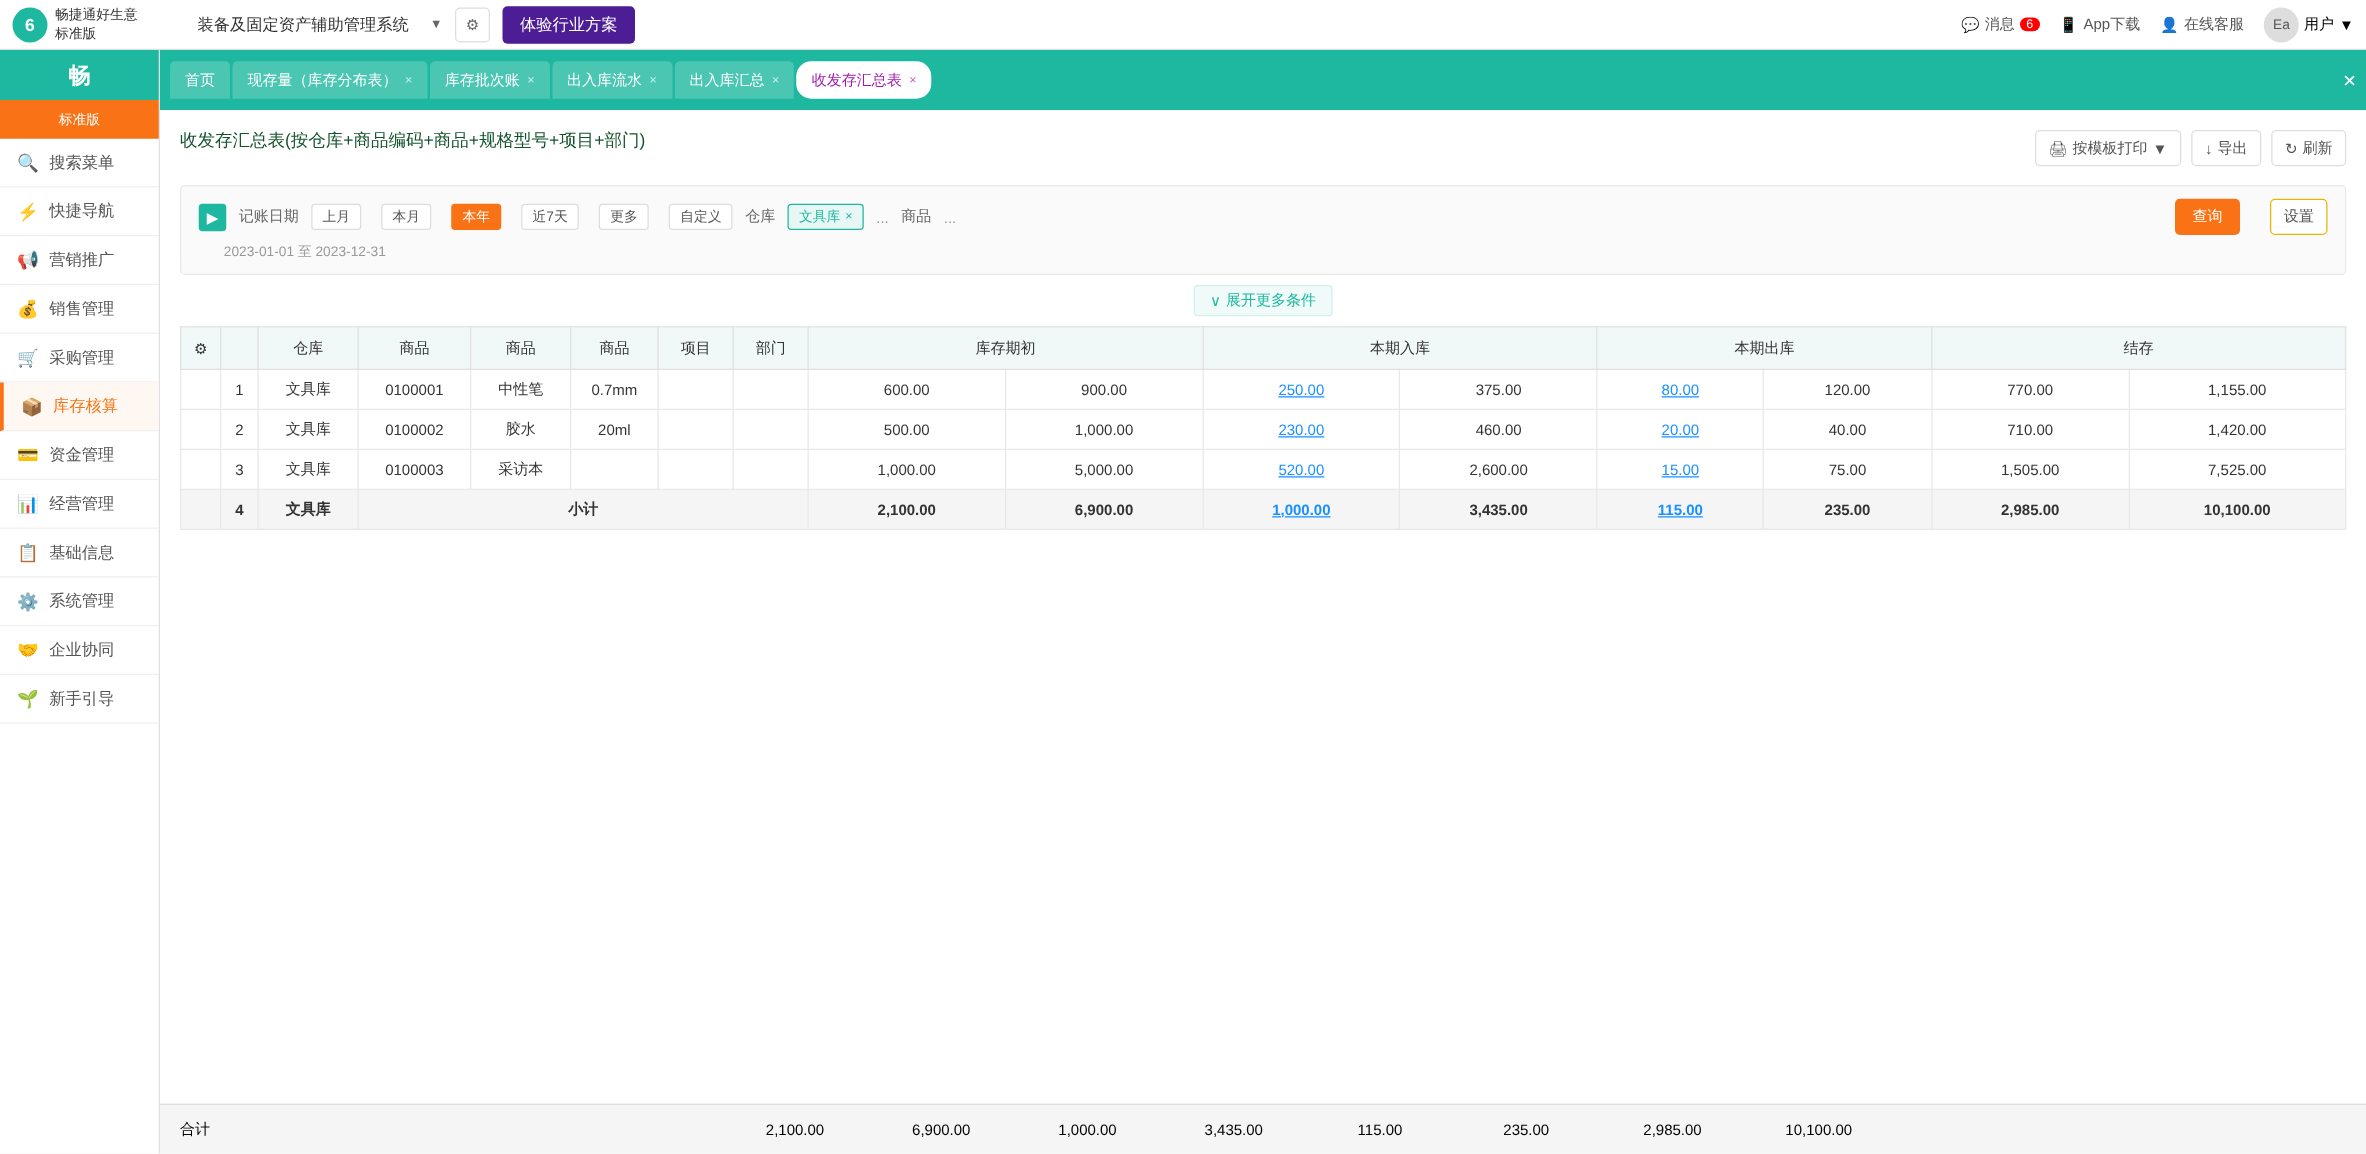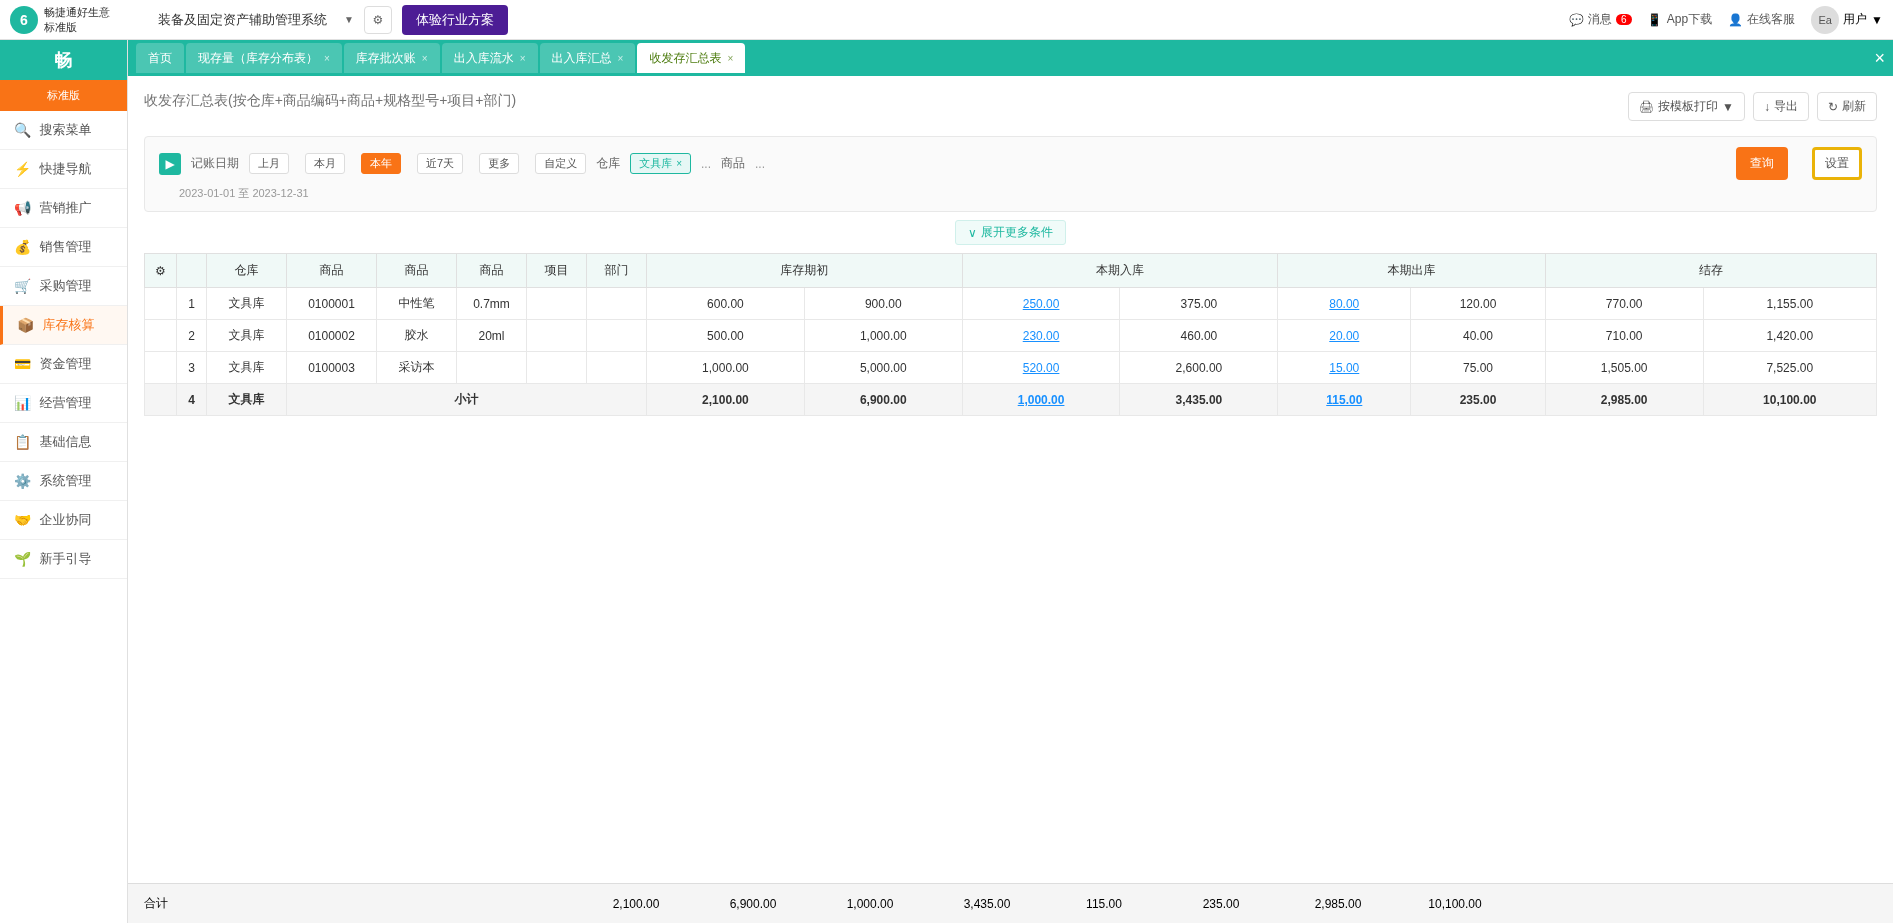--- a/index.html
+++ b/index.html
@@ -4,21 +4,21 @@
   <style>
     * { box-sizing: border-box; margin: 0; padding: 0; }
     body { font-family: "Microsoft YaHei", Arial, sans-serif; font-size: 12px; background: #f5f5f5; overflow: hidden; }
 
     
     .app-container { display: flex; flex-direction: column; height: 923px; width: 1893px; }
     .top-bar { display: flex; align-items: center; height: 40px; background: #fff; border-bottom: 1px solid #e0e0e0; padding: 0 10px; gap: 10px; }
     .main-area { display: flex; flex: 1; overflow: hidden; }
     .sidebar { width: 128px; background: #fff; border-right: 1px solid #e0e0e0; display: flex; flex-direction: column; }
     .content-area { flex: 1; display: flex; flex-direction: column; overflow: hidden; }
-    .tab-bar { display: flex; align-items: center; background: #1eb8a0; height: 36px; padding: 0 8px; gap: 2px; }
+    .tab-bar { display: flex; align-items: center; background: #1eb8a0; height: 48px; padding: 0 8px; gap: 2px; }
     .page-content { flex: 1; background: #fff; overflow: auto; padding: 16px; }
     .bottom-bar { height: 40px; background: #f5f5f5; border-top: 1px solid #ddd; display: flex; align-items: center; padding: 0 16px; }
 
     
     .logo-area { display: flex; align-items: center; gap: 6px; min-width: 128px; }
     .logo-icon { width: 28px; height: 28px; background: #1eb8a0; border-radius: 50%; display: flex; align-items: center; justify-content: center; color: #fff; font-size: 14px; font-weight: bold; }
     .logo-text { font-size: 11px; color: #333; line-height: 1.3; }
     .sys-title { display: flex; align-items: center; gap: 17px; margin-left: 10px; }
     .sys-title-text { font-size: 13px; color: #333; }
     .dropdown-arrow { font-size: 10px; color: #666; }
@@ -33,38 +33,38 @@
     
     .sidebar-logo-area { height: 40px; background: #1eb8a0; display: flex; align-items: center; justify-content: center; }
     .sidebar-logo-num { color: #fff; font-size: 18px; font-weight: bold; }
     .sidebar-brand { padding: 8px 10px; background: #f97316; color: #fff; font-size: 11px; text-align: center; }
     .sidebar-item { display: flex; align-items: center; gap: 8px; padding: 10px 14px; cursor: pointer; color: #555; font-size: 13px; border-bottom: 1px solid #f0f0f0; }
     .sidebar-item.active { background: #fff8f2; color: #f97316; border-left: 3px solid #f97316; }
     .sidebar-icon { font-size: 14px; }
 
     
     .tab { display: flex; align-items: center; gap: 6px; padding: 0 12px; height: 30px; background: rgba(255,255,255,0.2); color: #fff; border-radius: 4px 4px 0 0; cursor: pointer; font-size: 12px; white-space: nowrap; }
-    .tab.active { background: #fff; color: #4d7c0f; }
+    .tab.active { background: #fff; color: #a21caf; border-radius: 12px; }
     .tab-close { font-size: 10px; cursor: pointer; opacity: 0.7; }
 
     
-    .page-title { font-size: 14px; color: #737373; font-weight: 500; margin-bottom: 14px; }
+    .page-title { font-size: 14px; color: #14532d; font-weight: 500; margin-bottom: 14px; }
     .filter-arrow { background: #1eb8a0; color: #fff; border: none; width: 22px; height: 22px; border-radius: 3px; cursor: pointer; display: flex; align-items: center; justify-content: center; font-size: 12px; }
     .filter-label { color: #666; font-size: 12px; }
     .date-filter { display: flex; align-items: center; gap: 16px; }
     .date-btn { padding: 2px 8px; border: 1px solid #ddd; border-radius: 3px; cursor: pointer; color: #555; font-size: 11px; background: #fff; }
     .date-btn.active { background: #f97316; color: #fff; border-color: #f97316; }
     .filter-tag { display: flex; align-items: center; gap: 4px; background: #e6f7f5; border: 1px solid #1eb8a0; border-radius: 3px; padding: 2px 8px; font-size: 11px; color: #1eb8a0; }
     .tag-close { cursor: pointer; font-size: 10px; }
     .more-dots { color: #999; cursor: pointer; }
     .expand-bar { display: flex; justify-content: center; margin: 8px 0; }
     .expand-btn { display: flex; align-items: center; gap: 4px; color: #1eb8a0; cursor: pointer; font-size: 12px; border: 1px solid #d0f0eb; background: #f0fbf9; padding: 3px 12px; border-radius: 3px; }
     .action-btn { display: flex; align-items: center; gap: 4px; padding: 5px 10px; border: 1px solid #ddd; border-radius: 4px; cursor: pointer; background: #fff; color: #555; font-size: 12px; }
     .query-btn { background: #f97316; color: #fff; border: none; padding: 5px 14px; border-radius: 4px; cursor: pointer; font-size: 12px; }
-    .set-btn { background: #fff; color: #555; border: 3px solid #eab308; padding: 5px 10px; border-radius: 4px; cursor: pointer; font-size: 12px; }
+    .set-btn { background: #fff; color: #555; border: 1px solid #eab308; padding: 5px 10px; border-radius: 4px; cursor: pointer; font-size: 12px; }
 
     
     .data-table { width: 100%; border-collapse: collapse; font-size: 12px; }
     .data-table th { background: #f0f9f7; color: #333; font-weight: 500; padding: 8px 10px; border: 1px solid #e0e0e0; text-align: center; white-space: nowrap; }
     .data-table td { padding: 7px 10px; border: 1px solid #e8e8e8; text-align: center; color: #333; }
     .data-table .subtotal td { font-weight: bold; background: #f5f5f5; }
     .th-group { background: #e8f5f3; }
     .link-text { color: #1890ff; text-decoration: underline; cursor: pointer; }
     .close-page-btn { color: #fff; background: none; border: none; cursor: pointer; font-size: 16px; margin-left: auto; }
 

